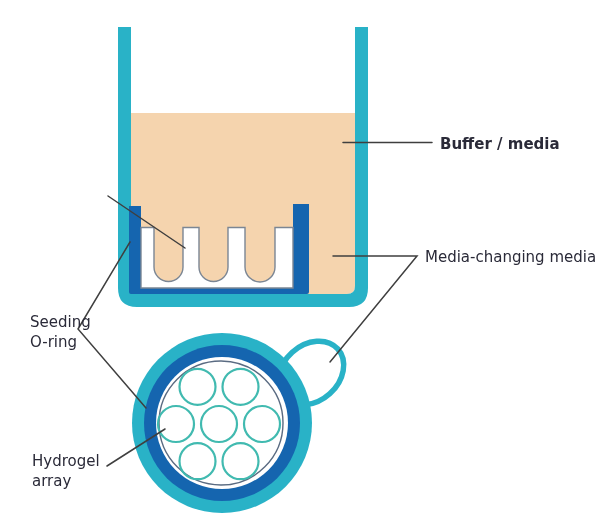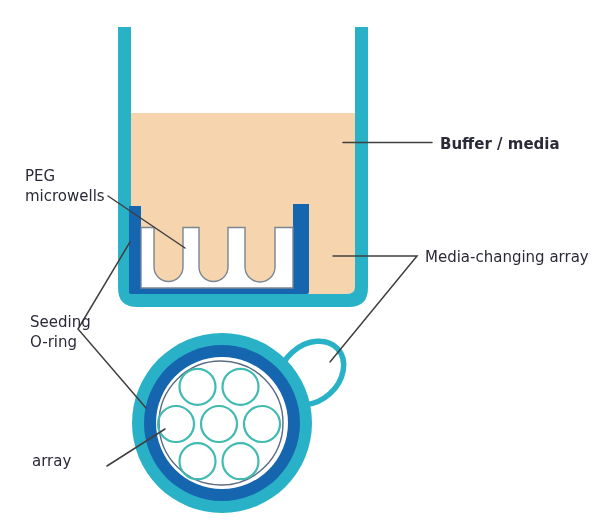--- a/index.html
+++ b/index.html
@@ -72,35 +72,32 @@
 
     <g stroke="var(--pointer_line)" stroke-width="1.5" fill="none" stroke-linecap="round">
       <line x1="343" y1="142.5" x2="432" y2="142.5"></line>
       <polyline points="333,256 417,256 330,362"></polyline>
       <line x1="108" y1="196" x2="185" y2="248"></line>
       <polyline points="130,242 78,329 146,408"></polyline>
       <line x1="107" y1="466" x2="165" y2="429"></line>
     </g>
   </svg>
 
-  <div class="label" style="left:25px; top:166px;">
-    <span>PEG</span>
-    <span>microwells</span>
-  </div>
 
   <div class="label" style="left:440px; top:134px;font-weight:bold;">
     <span>Buffer / media</span>
   </div>
 
   <div class="label" style="left:425px; top:247px;">
-    <span>Media-changing array</span>
+    <span>Media-changing media</span>
   </div>
 
   <div class="label" style="left:30px; top:312px;">
     <span>Seeding</span>
     <span>O-ring</span>
   </div>
 
   <div class="label" style="left:32px; top:451px;">
+    <span>Hydrogel</span>
     <span>array</span>
   </div>
 
 </div>
 
 </body></html>

